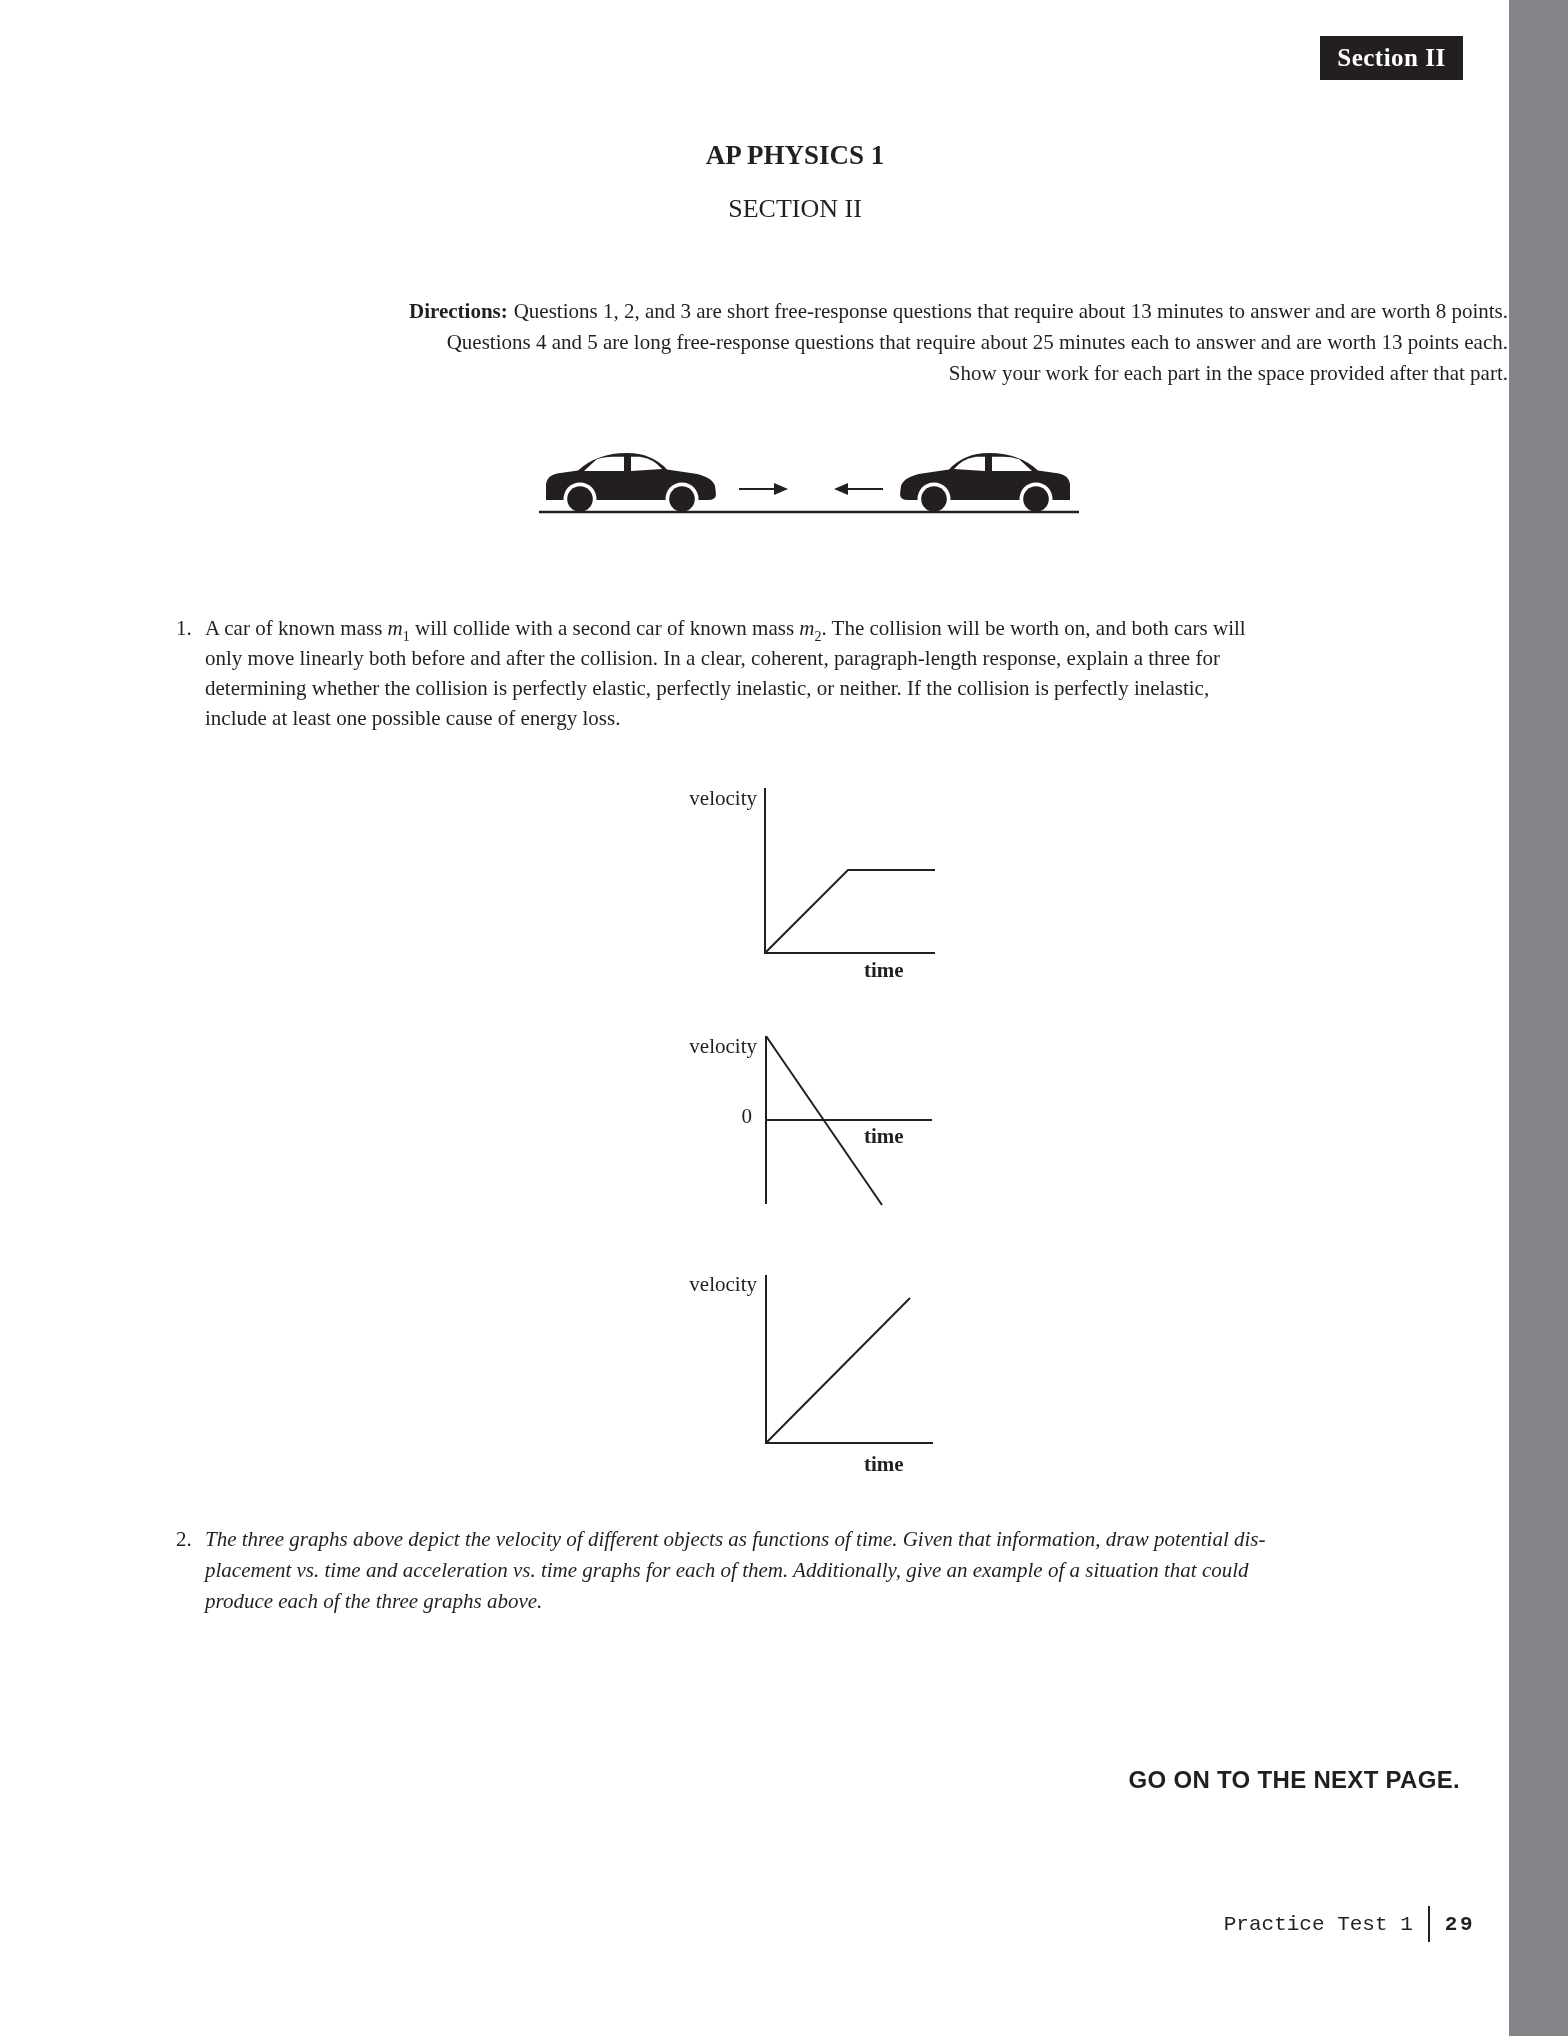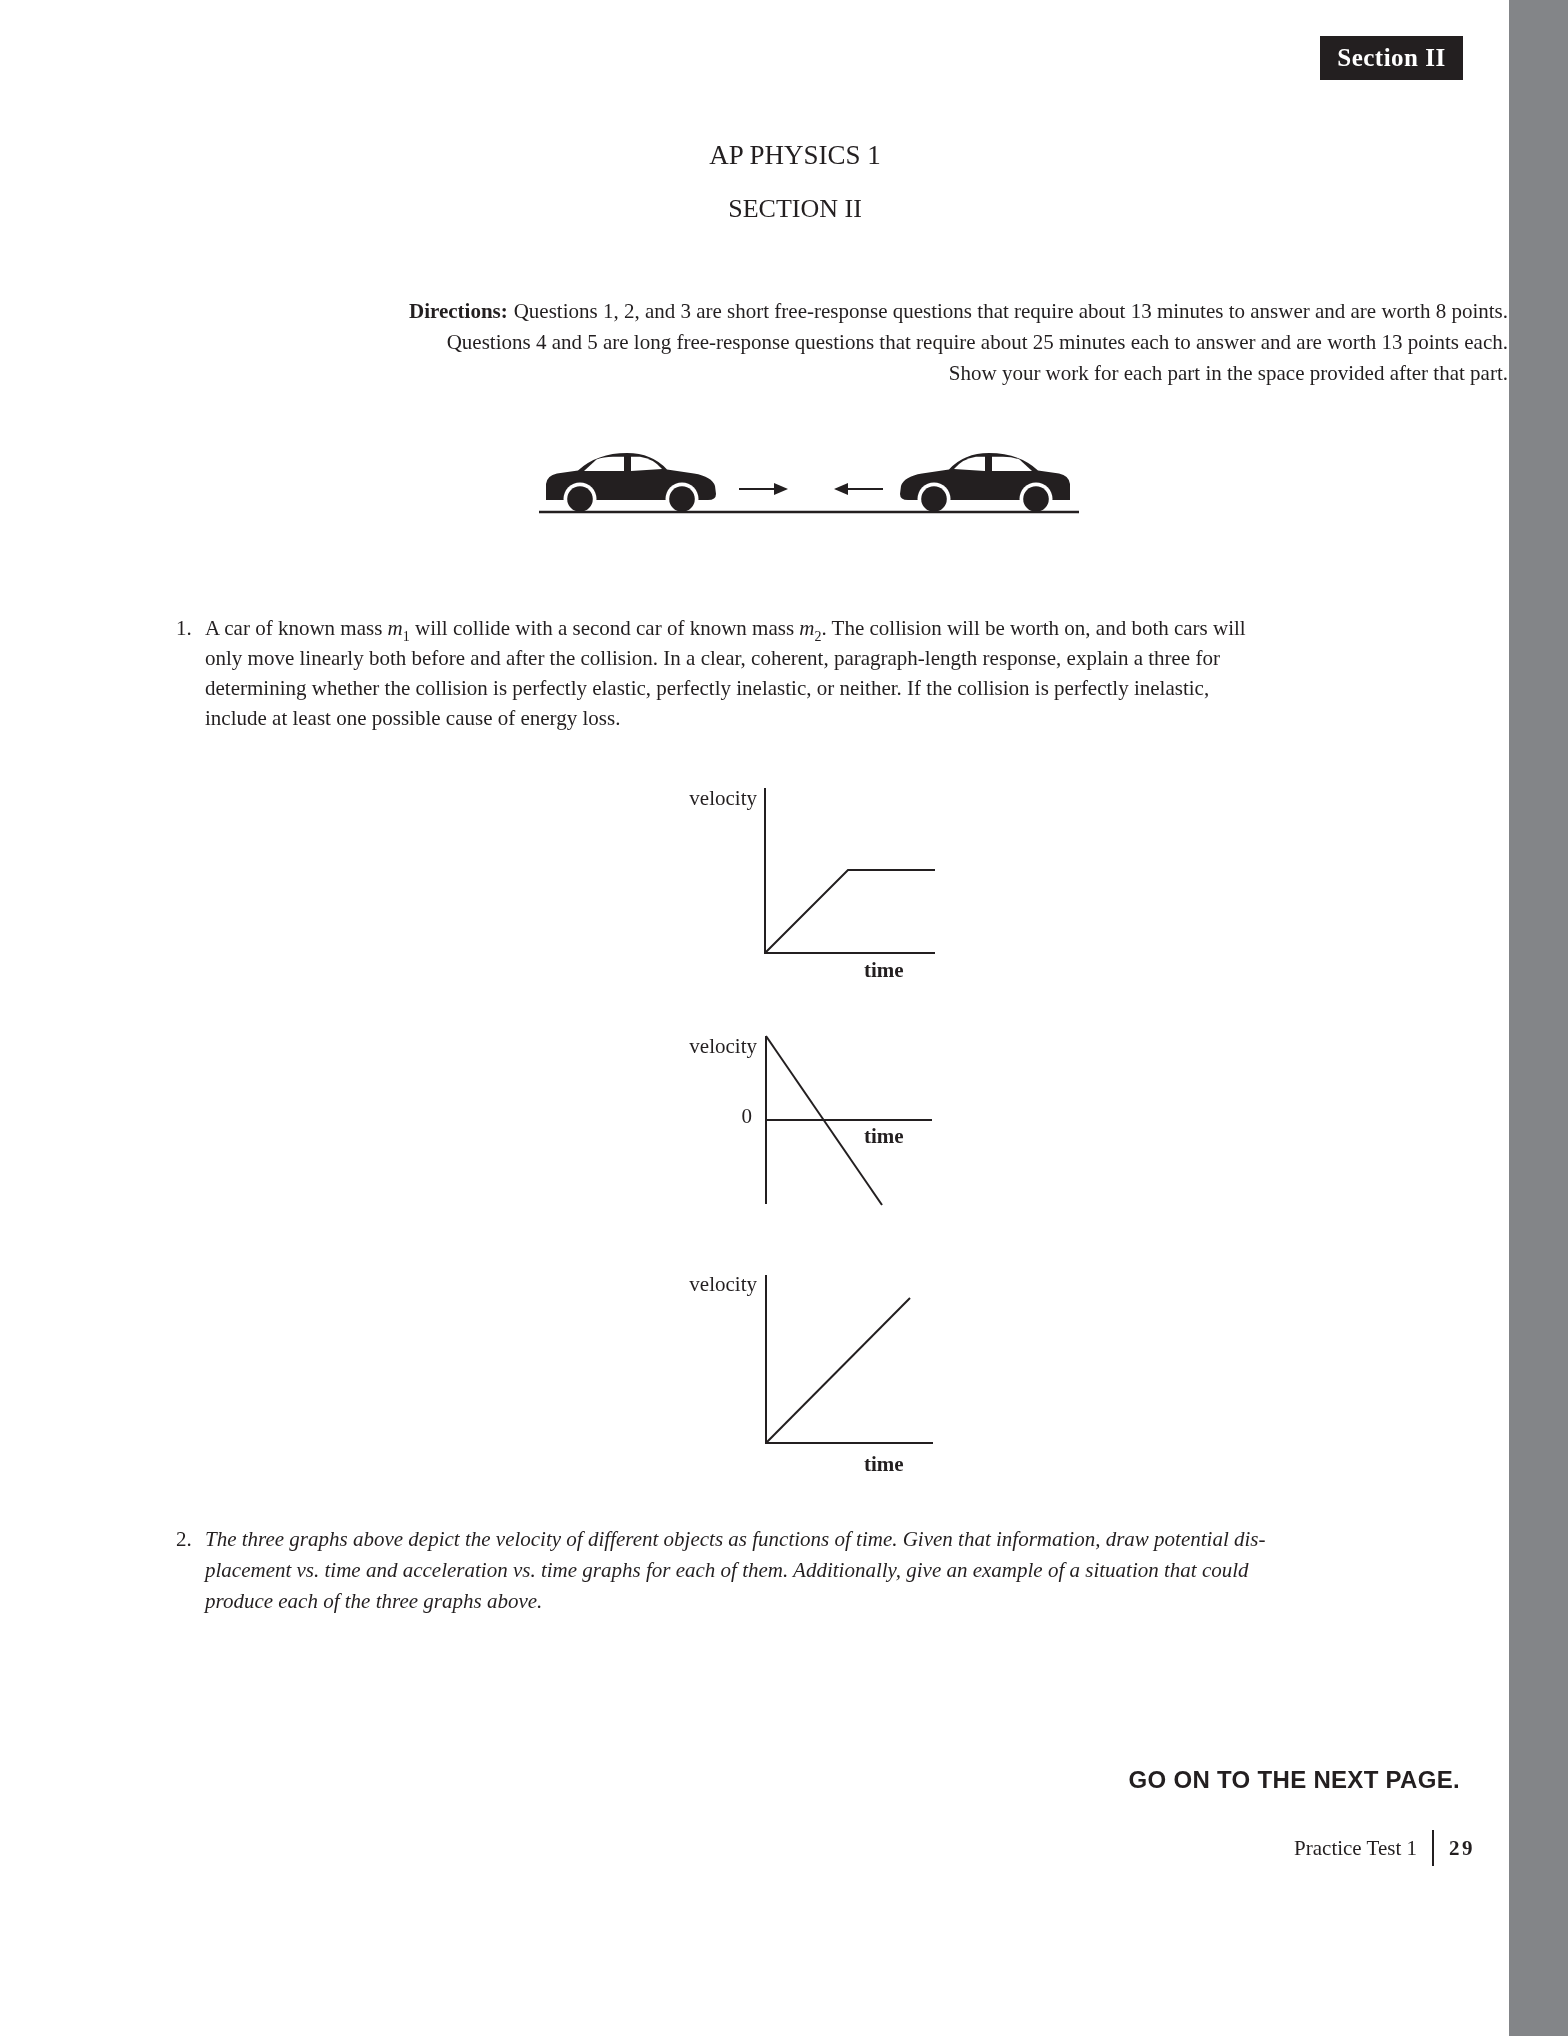--- a/index.html
+++ b/index.html
@@ -10,21 +10,21 @@
   .abs{position:absolute;}
   
   .gray-bar{position:absolute;top:0;right:0;width:59px;height:2036px;background:#838588;}
   
   .badge{
     position:absolute;left:1320px;top:36px;width:143px;height:44px;background:#231f20;
     color:#ffffff;font-weight:bold;font-size:25px;text-align:center;line-height:44px;
     font-family:"Liberation Serif", serif;letter-spacing:.5px;
   }
   .title-wrap{position:absolute;left:130px;width:1330px;text-align:center;}
-  .page-title{top:140px;font-size:27px;}
+  .page-title{top:140px;font-size:27px;font-weight:bold;}
   .section-subtitle{top:194px;font-size:26px;}
   .directions{position:absolute;left:148px;top:296px;width:1360px;font-size:21px;}
   .dir-line{height:31px;line-height:31px;white-space:nowrap;text-align:right;}
   .dir-label{margin-right:.28em;}
   .q-num{position:absolute;left:176px;font-size:21px;line-height:30px;}
   .q-lines{position:absolute;left:205px;font-size:21px;}
   .q1 .q-line{height:30px;line-height:30px;white-space:nowrap;}
   .q2 .q-line{height:31px;line-height:31px;white-space:nowrap;font-style:italic;}
   .var{font-style:italic;}
   .sub{font-size:14px;position:relative;top:6px;}
@@ -34,22 +34,22 @@
   .graph-label{position:absolute;font-size:21px;}
   .vel-label{left:640px;width:117px;text-align:right;}
   .time-label{left:864px;font-weight:bold;}
   .zero-label{left:702px;width:50px;text-align:right;}
   
   .go-on{
     position:absolute;right:108px;top:1766px;font-family:"Liberation Sans", sans-serif;
     font-weight:bold;font-size:24px;letter-spacing:.3px;
   }
   .footer{
-    position:absolute;right:93px;top:1828px;height:40px;display:flex;align-items:center;
-    font-family:Liberation Serif, serif;font-size:21px;
+    position:absolute;right:93px;top:1904px;height:40px;display:flex;align-items:center;
+    font-family:Liberation Mono, monospace;font-size:21px;
   }
   .footer-divider{width:2px;height:36px;background:#231f20;margin:0 15px;}
   .footer-page{font-weight:bold;letter-spacing:2.5px;}
 </style>
 </head>
 <body>
 
 <div class="gray-bar"></div>
 
 <div class="badge">Section II</div>

